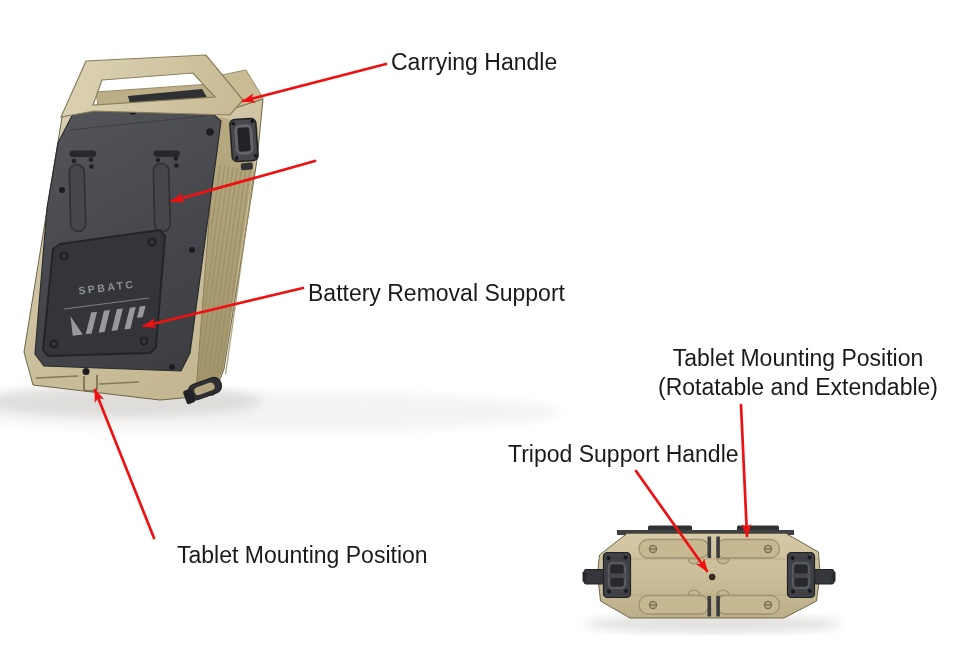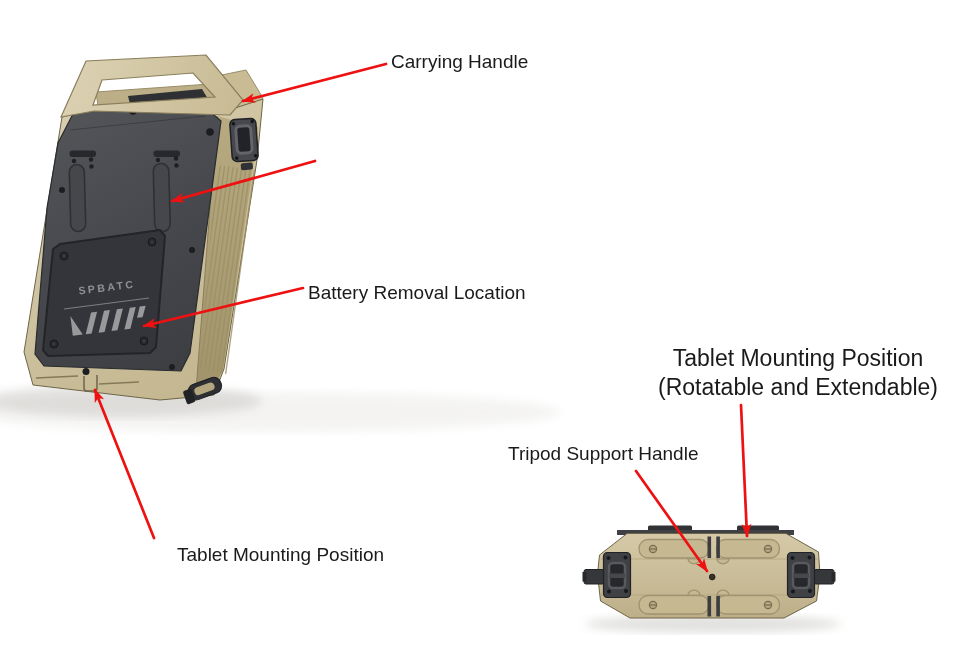--- a/index.html
+++ b/index.html
@@ -2,21 +2,21 @@
 <html><head>
 <meta charset="utf-8">
 <style>
   html,body{margin:0;padding:0;background:#ffffff;}
   .stage{
     position:relative;width:966px;height:645px;background:#ffffff;
     overflow:hidden;font-family:"Liberation Sans",sans-serif;
   }
   .art{position:absolute;left:0;top:0;width:966px;height:645px;}
   .callout{
-    position:absolute;font-size:19px;line-height:26px;color:#1a1a1a;
+    position:absolute;font-size:23px;line-height:26px;color:#1a1a1a;
     white-space:nowrap;z-index:5;
   }
   .callout-group{
     position:absolute;z-index:5;text-align:center;font-size:23px;
     line-height:29px;color:#1a1a1a;
   }
 </style>
 </head>
 <body>
 
@@ -256,21 +256,21 @@
     <line x1="303" y1="288" x2="144" y2="326" marker-end="url(#ah)" stroke="#ee1111"></line>
     <line x1="154" y1="538" x2="95" y2="390" marker-end="url(#ah)" stroke="#ee1111"></line>
     <line x1="636" y1="471" x2="707" y2="571" marker-end="url(#ah)" stroke="#ee1111"></line>
     <line x1="741" y1="405" x2="747" y2="536" marker-end="url(#ah)" stroke="#ee1111"></line>
   </g>
 </svg>
 
 <div class="callout" style="left:391px;top:49px">Carrying Handle</div>
 
 
-<div class="callout" style="left:308px;top:280px">Battery Removal Location</div>
+<div class="callout" style="left:308px;top:280px">Battery Removal Support</div>
 
 <div class="callout" style="left:177px;top:542px">Tablet Mounting Position</div>
 
 <div class="callout" style="left:508px;top:441px">Tripod Support Handle</div>
 
 <div class="callout-group" style="left:644px;top:344px;width:308px">
   <div>Tablet Mounting Position</div>
   <div>(Rotatable and Extendable)</div>
 </div>
 

